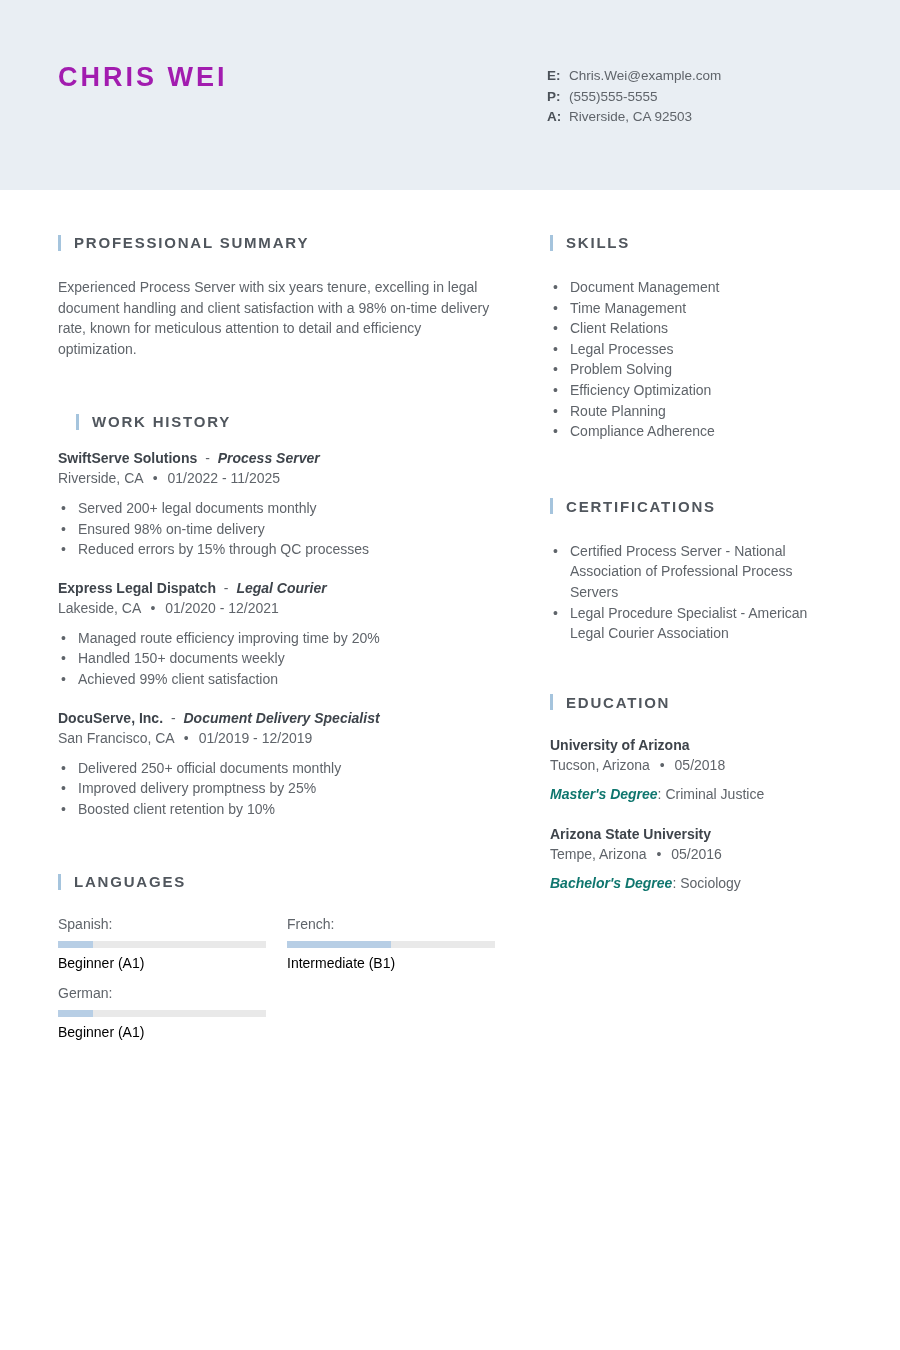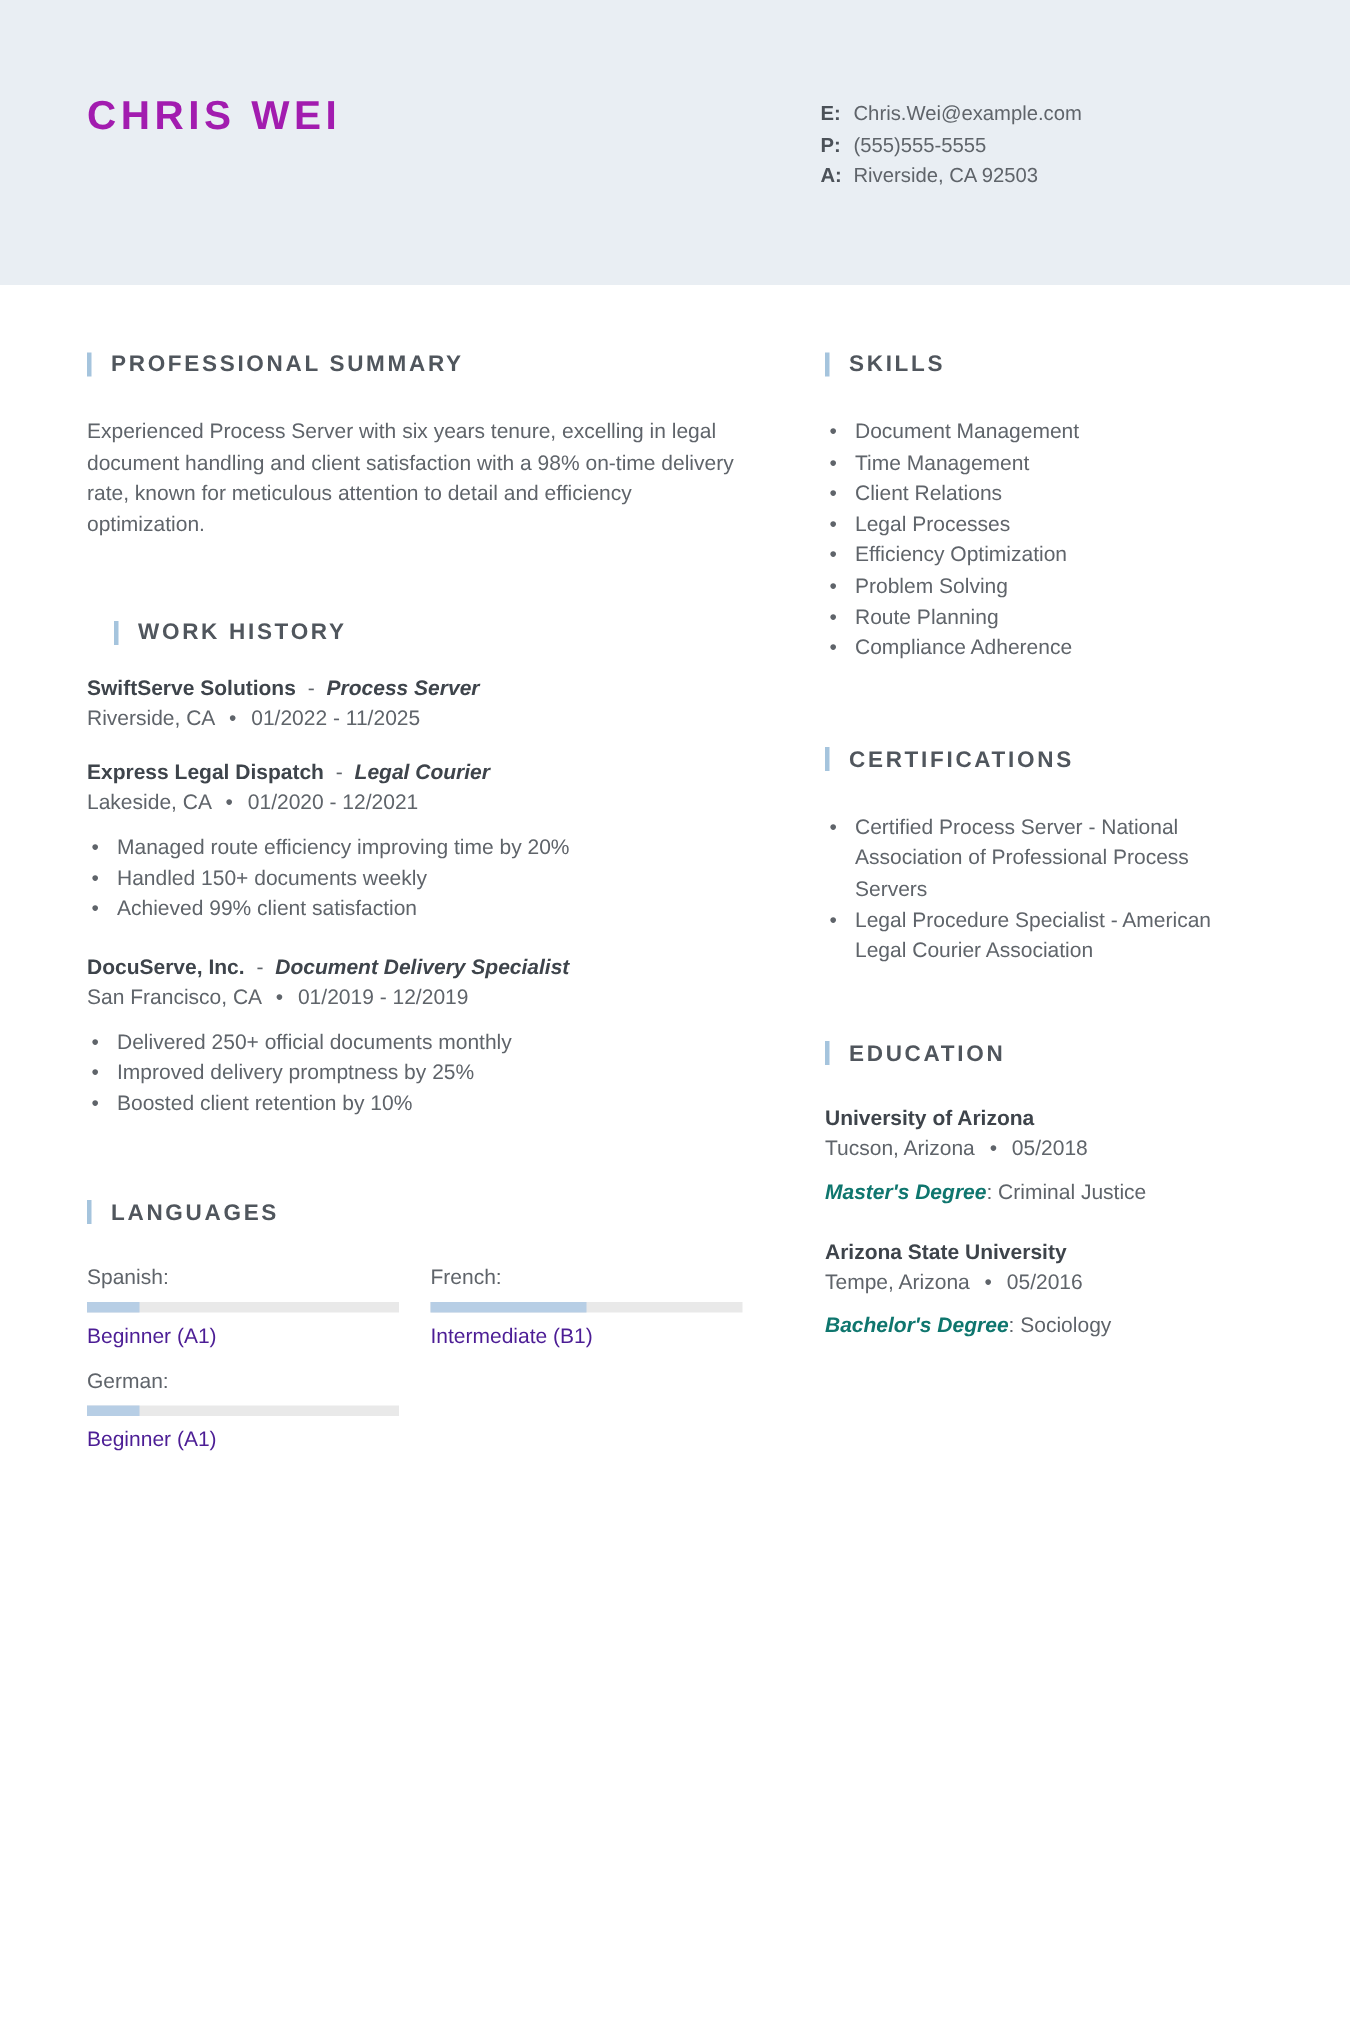--- a/index.html
+++ b/index.html
@@ -84,21 +84,21 @@
   
   .lang-grid {
     display: grid;
     grid-template-columns: 208px 208px;
     column-gap: 21px;
     row-gap: 14px;
   }
   .lang-name { font-size: 14px; color: #5f646a; margin-bottom: 9px; }
   .lang-track { width: 208px; height: 7px; background: #e9e9e9; }
   .lang-fill { height: 7px; background: #b7cee5; width: 0; }
-  .lang-level { font-size: 14px; color: #4c1d95; margin-top: 7px; }
+  .lang-level { font-size: 14px; color: #000000; margin-top: 7px; }
 
   
   .school + .school { margin-top: 24px; }
   .school-name { font-size: 14px; font-weight: bold; color: #3e444b; margin-bottom: 4px; }
   .school-meta { font-size: 14px; color: #5f646a; }
   .degree { font-size: 14px; color: #5f646a; margin-top: 13px; }
   .degree-name { font-weight: bold; font-style: italic; color: #0f766e; }
 </style>
 </head>
 <body>
@@ -145,20 +145,25 @@
           <h3 class="job-title">
             <span class="company">SwiftServe Solutions</span>
             <span class="dash">-</span>
             <span class="role">Process Server</span>
           </h3>
           <div class="job-meta">
             <span>Riverside, CA</span>
             <span class="dot">•</span>
             <span>01/2022 - 11/2025</span>
           </div>
+          <ul class="bullets">
+            <li>Served 200+ legal documents monthly</li>
+            <li>Ensured 98% on-time delivery</li>
+            <li>Reduced errors by 15% through QC processes</li>
+          </ul>
         </article>
 
         <article class="job">
           <h3 class="job-title">
             <span class="company">Express Legal Dispatch</span>
             <span class="dash">-</span>
             <span class="role">Legal Courier</span>
           </h3>
           <div class="job-meta">
             <span>Lakeside, CA</span>
@@ -232,22 +237,22 @@
       <section class="section-skills">
         <h2 class="sec-title">
           <span class="accent-bar"></span>
           <span>SKILLS</span>
         </h2>
         <ul class="bullets">
           <li>Document Management</li>
           <li>Time Management</li>
           <li>Client Relations</li>
           <li>Legal Processes</li>
+          <li>Problem Solving</li>
           <li>Efficiency Optimization</li>
-          <li>Problem Solving</li>
           <li>Route Planning</li>
           <li>Compliance Adherence</li>
         </ul>
       </section>
 
       <section class="section-certs">
         <h2 class="sec-title">
           <span class="accent-bar"></span>
           <span>CERTIFICATIONS</span>
         </h2>

